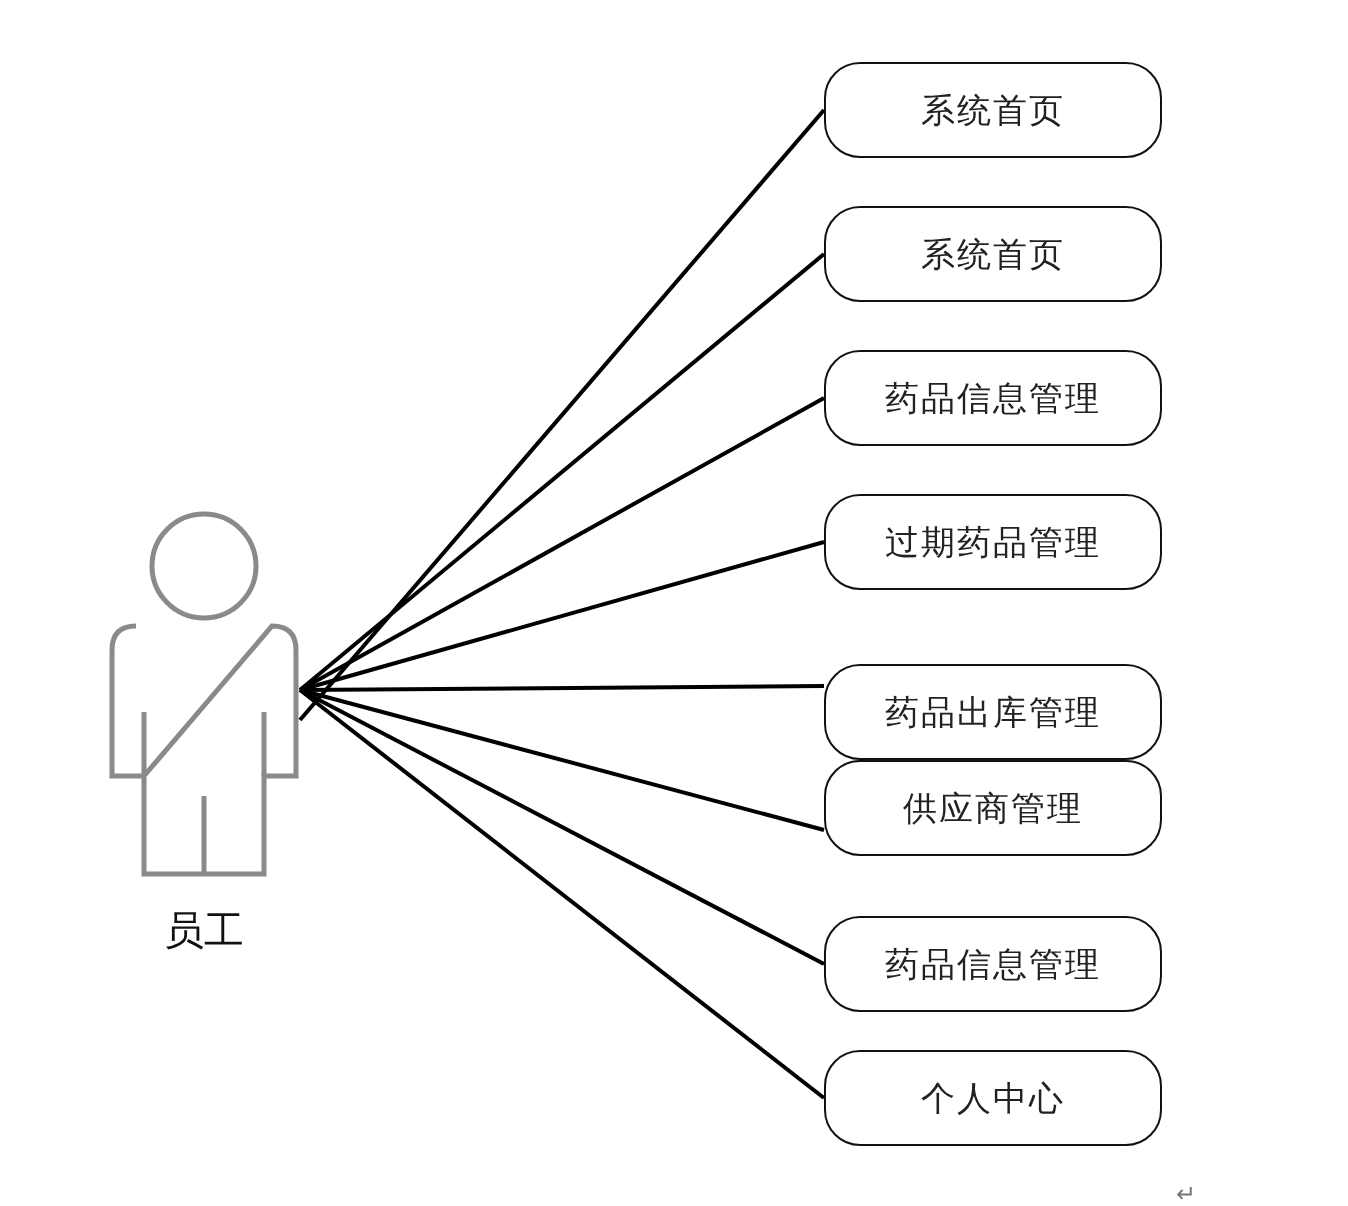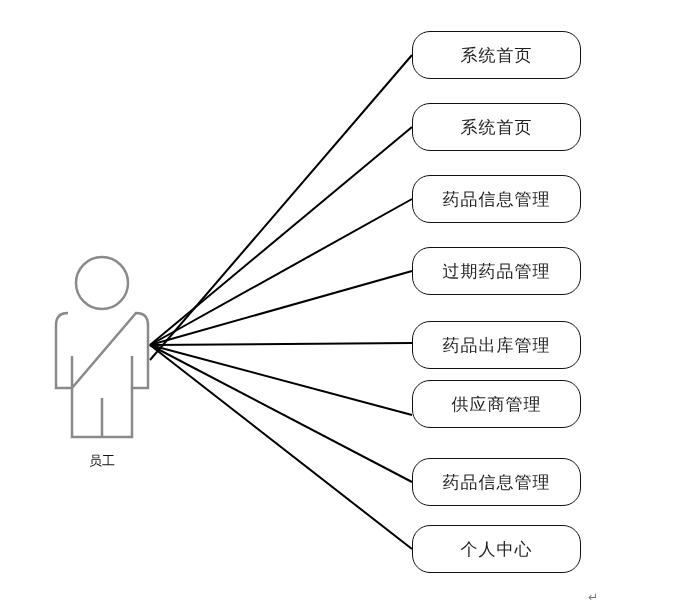--- a/index.html
+++ b/index.html
@@ -1,19 +1,19 @@
 <!DOCTYPE html>
 <html><head>
 <meta charset="utf-8">
 <style>
   html,body{margin:0;padding:0;background:#fff;}
   body{width:674px;height:603px;position:relative;overflow:hidden;font-family:"DejaVu Sans",sans-serif;}
   svg.lines{position:absolute;left:0;top:0;}
   .uc{position:absolute;left:412px;width:169px;height:48px;border:1.5px solid #111;border-radius:18px;background:#fff;display:flex;align-items:center;justify-content:center;font-size:17px;color:#222;letter-spacing:1px;box-sizing:border-box;}
-  .actor-label{position:absolute;left:70px;top:452px;width:64px;text-align:center;font-size:13px;color:#111;}
+  .actor-label{position:absolute;left:70px;top:452px;width:64px;text-align:center;font-size:20px;color:#111;}
   .mark{position:absolute;left:588px;top:590px;font-size:12px;color:#777;}
 </style>
 </head>
 <body>
 
 <svg class="lines" width="674" height="603">
   <g fill="none" stroke="#8a8a8a" stroke-width="2.5">
     <circle cx="102" cy="283" r="26"></circle>
     <path d="M68 313 Q56 313 56 325 L56 388 L72 388 L72 356 M72 388 L72 437 L132 437 L132 388 L148 388 L148 325 Q148 313 136 313 Z"></path>
     <path d="M132 356 L132 388 M102 398 L102 437"></path>
@@ -29,18 +29,18 @@
     <line x1="150" y1="345" x2="412" y2="549"></line>
   </g>
 </svg>
 
 <div class="actor-label">员工</div>
 
 <div class="uc" style="top:31px">系统首页</div>
 <div class="uc" style="top:103px">系统首页</div>
 <div class="uc" style="top:175px">药品信息管理</div>
 <div class="uc" style="top:247px">过期药品管理</div>
-<div class="uc" style="top:321px">药品出库管理</div>
+<div class="uc" style="top:332px">药品出库管理</div>
 <div class="uc" style="top:380px">供应商管理</div>
 <div class="uc" style="top:458px">药品信息管理</div>
 <div class="uc" style="top:525px">个人中心</div>
 
 <div class="mark">↵</div>
 
 </body></html>

